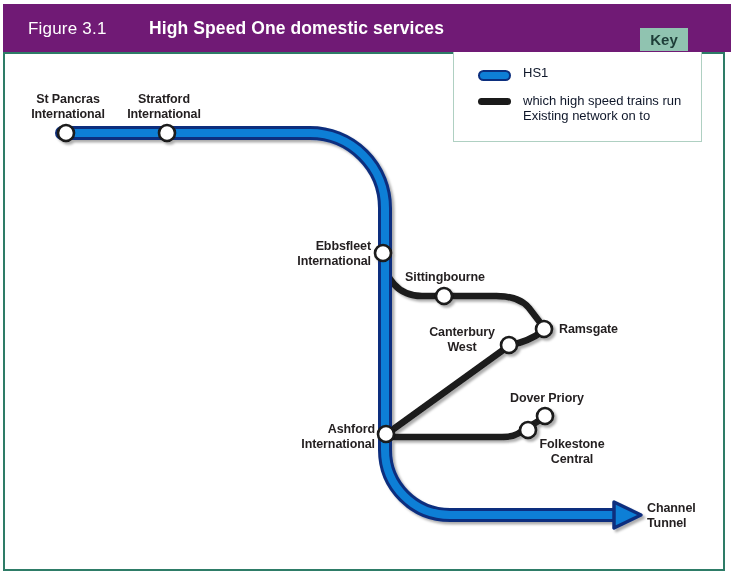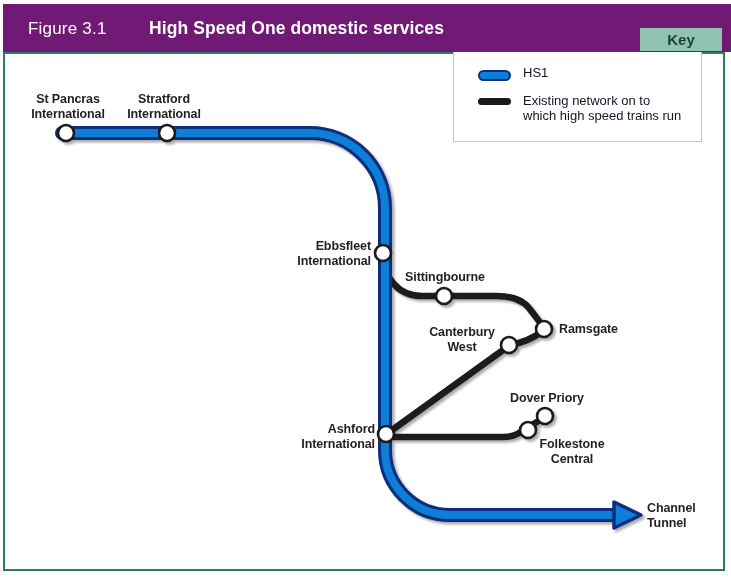--- a/index.html
+++ b/index.html
@@ -14,21 +14,21 @@
   }
   .fig-label{
     position:absolute;left:25px;top:15px;
     color:#ffffff;font-size:17px;font-weight:400;letter-spacing:.2px;
   }
   .fig-title{
     position:absolute;left:146px;top:14px;
     color:#ffffff;font-size:17.5px;font-weight:700;letter-spacing:.1px;
   }
   .key-tab{
-    position:absolute;left:640px;top:28px;width:82px;height:23px;
+    position:absolute;left:640px;top:28px;width:48px;height:23px;
     background:#90c3b0;color:#1e3d38;font-size:15px;font-weight:700;
     display:flex;align-items:center;justify-content:center;z-index:5;
   }
   
   .map-frame{
     position:absolute;left:3px;top:52px;width:722px;height:519px;
     box-sizing:border-box;border:2px solid #2e7c67;background:#ffffff;z-index:0;
   }
   
   .legend-box{
@@ -65,22 +65,22 @@
   <span class="fig-label">Figure 3.1</span>
   <span class="fig-title">High Speed One domestic services</span>
 </div>
 <div class="key-tab">Key</div>
 
 <div class="legend-box">
   <span class="swatch-hs1"></span>
   <span class="legend-text row1">HS1</span>
   <span class="swatch-net"></span>
   <div class="legend-text row2">
+    <div>which high speed trains run</div>
     <div>Existing network on to</div>
-    <div>which high speed trains run</div>
   </div>
 </div>
 
 <svg class="map" width="731" height="578" viewBox="0 0 731 578">
   <defs>
     <filter id="ds" x="-20%" y="-20%" width="140%" height="140%">
       <feDropShadow dx="2.5" dy="2.5" stdDeviation="1.1" flood-color="#000000" flood-opacity="0.32"></feDropShadow>
     </filter>
   </defs>
 

